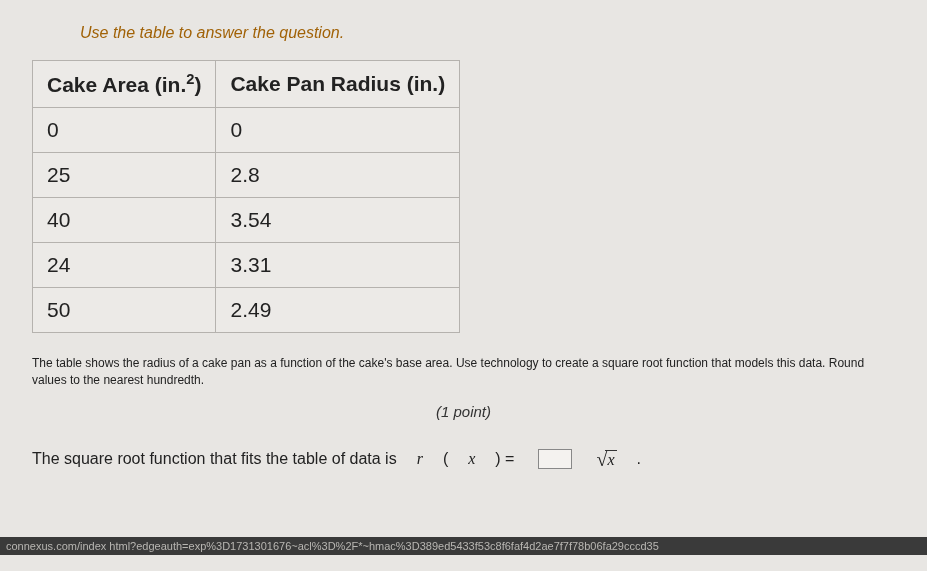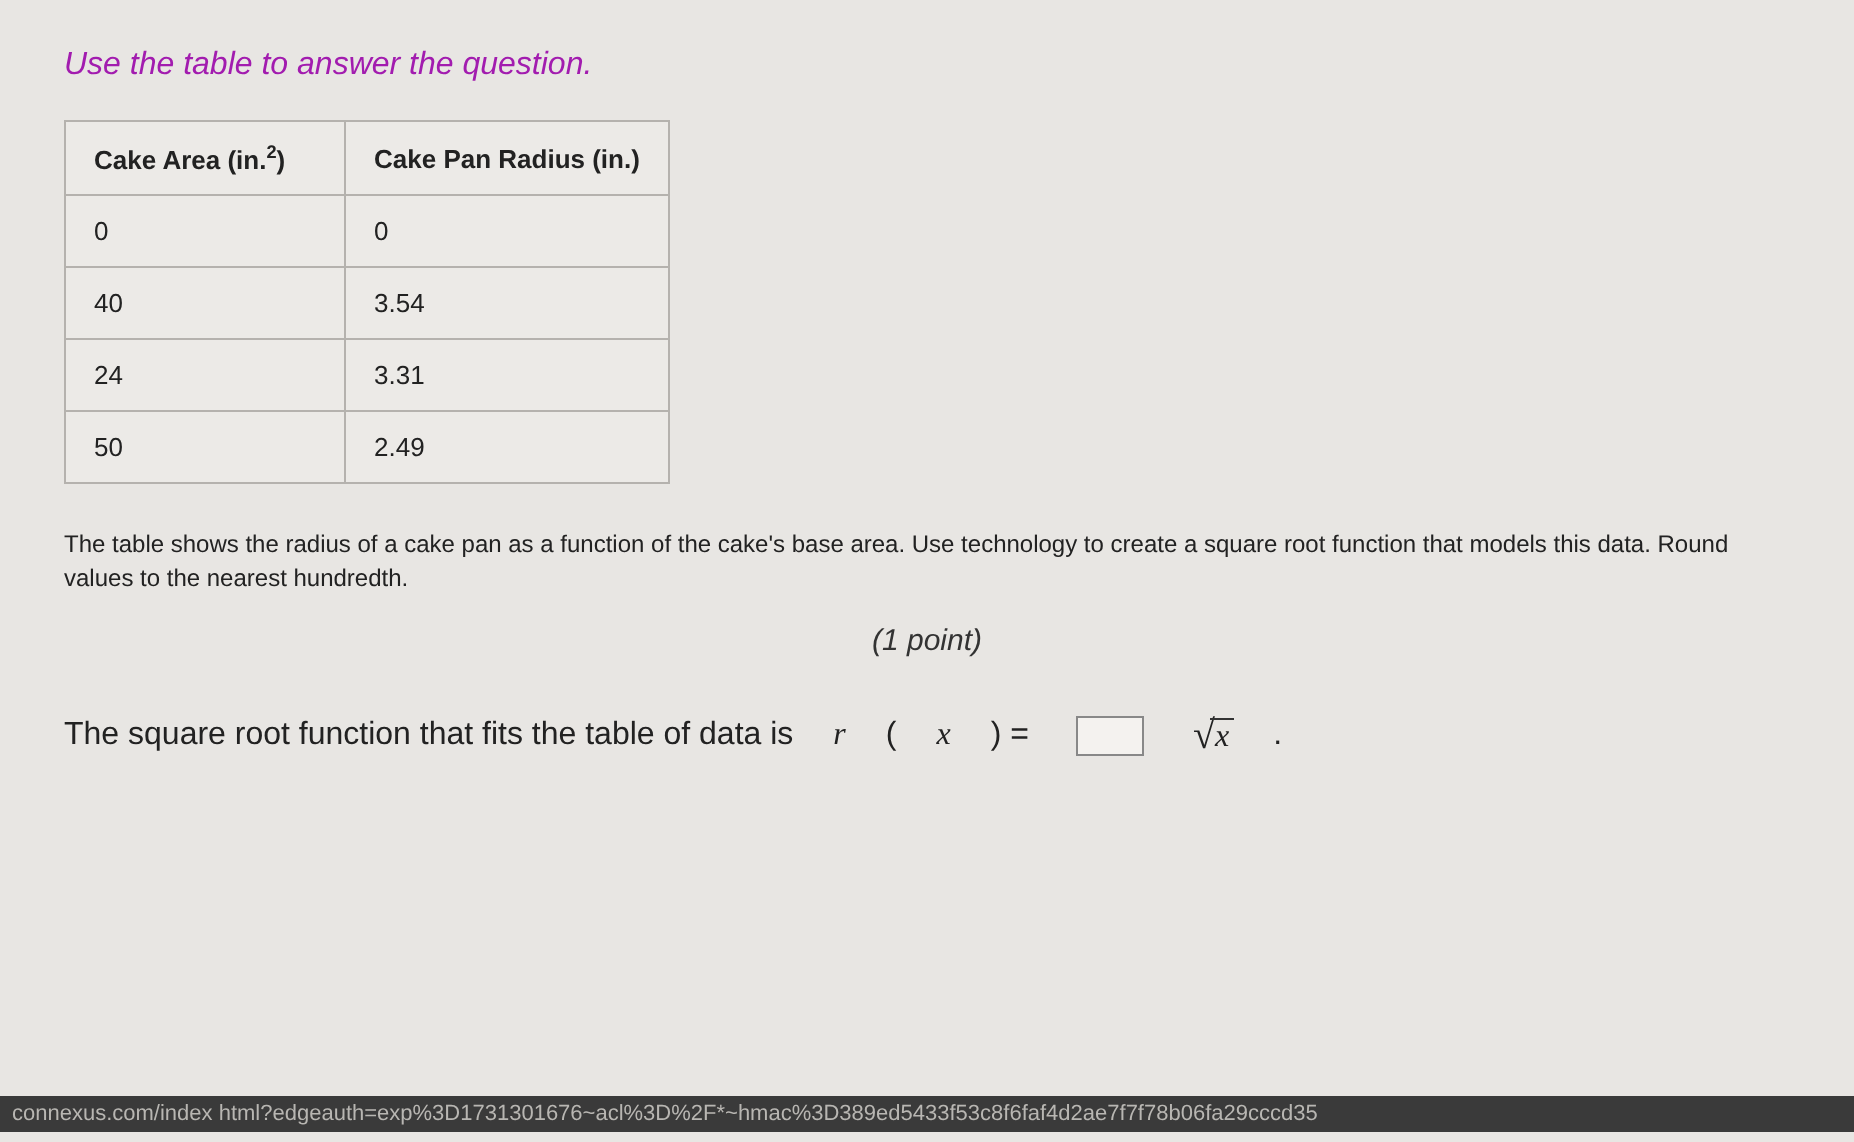--- a/index.html
+++ b/index.html
@@ -10,32 +10,33 @@
       width: 927px;
       height: 571px;
       color: #2a2a2a;
       overflow: hidden;
       position: relative;
     }
     .instruction {
       font-style: italic;
       font-size: 16px;
       margin-bottom: 18px;
-      color: #a21caf;
+      color: #a16207;
+      margin-left: 48px;
     }
     table {
       border-collapse: collapse;
       margin-bottom: 22px;
       background: #eceae7;
     }
     th, td {
       border: 1px solid #b5b2ae;
       padding: 10px 14px;
       text-align: left;
-      font-size: 13px;
+      font-size: 21px;
       min-width: 140px;
       color: #222;
     }
     th {
       font-weight: bold;
       background: #eceae7;
     }
     .sup { font-size: 0.7em; vertical-align: super; }
     .description {
       font-size: 12px;
@@ -71,21 +72,21 @@
     .sqrt-box {
       display: inline-flex;
       align-items: center;
       font-family: 'Times New Roman', serif;
       font-style: italic;
     }
     .sqrt-sym { font-size: 20px; font-style: normal; margin-right: -2px; }
     .sqrt-arg { border-top: 1px solid #333; padding: 0 2px; }
     .url-bar {
       position: absolute;
-      bottom: 5px;
+      bottom: 16px;
       left: 0;
       right: 0;
       background: #3a3a3a;
       color: #b8b6b2;
       font-size: 11px;
       padding: 3px 6px;
       white-space: nowrap;
       overflow: hidden;
       font-family: Arial, sans-serif;
     }
@@ -101,20 +102,24 @@
       <th>
         <span>Cake Area (in.</span><span class="sup">2</span><span>)</span>
       </th>
       <th>Cake Pan Radius (in.)</th>
     </tr>
   </thead>
   <tbody>
     <tr>
       <td>0</td>
       <td>0</td>
+    </tr>
+    <tr>
+      <td>25</td>
+      <td>2.8</td>
     </tr>
     <tr>
       <td>40</td>
       <td>3.54</td>
     </tr>
     <tr>
       <td>24</td>
       <td>3.31</td>
     </tr>
     <tr>

